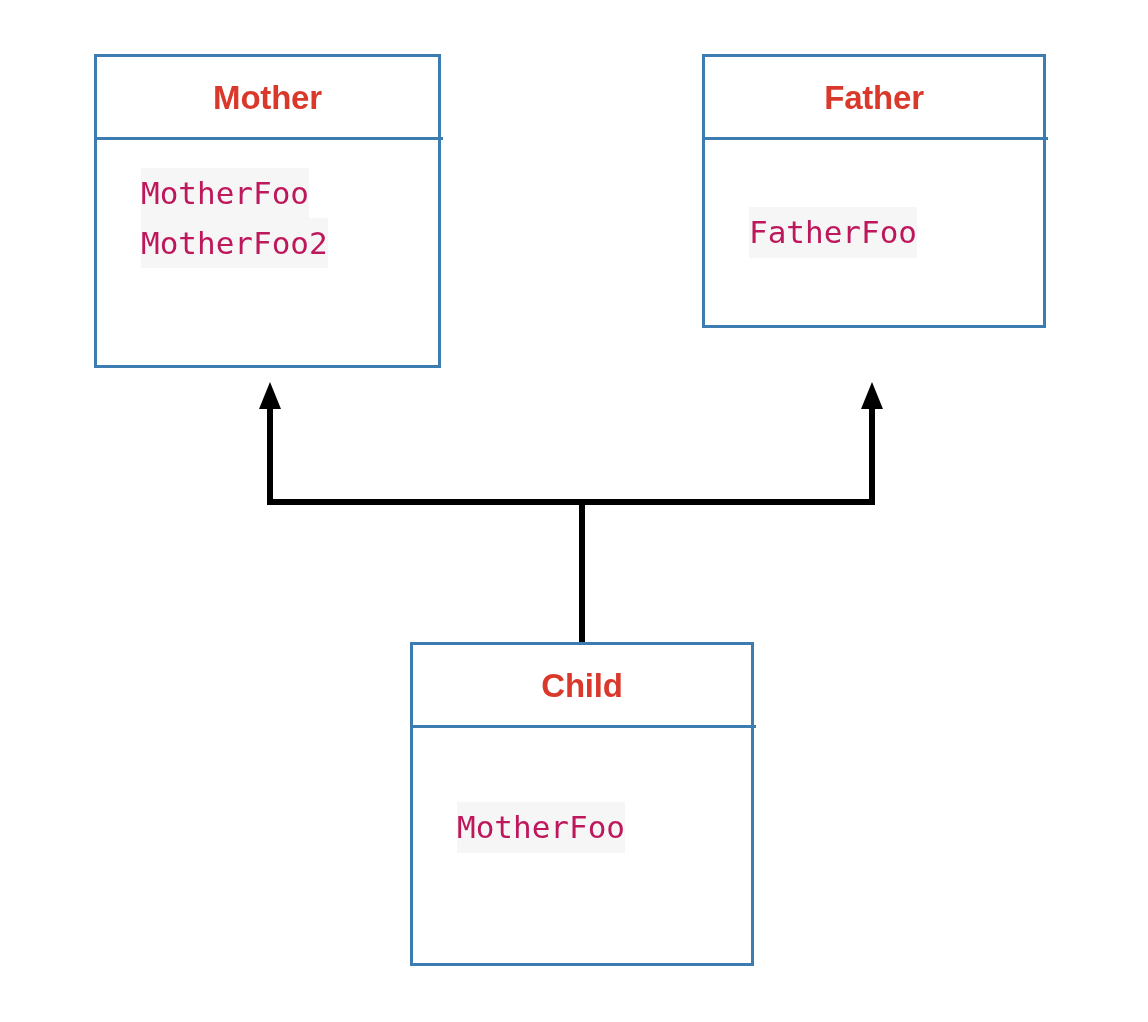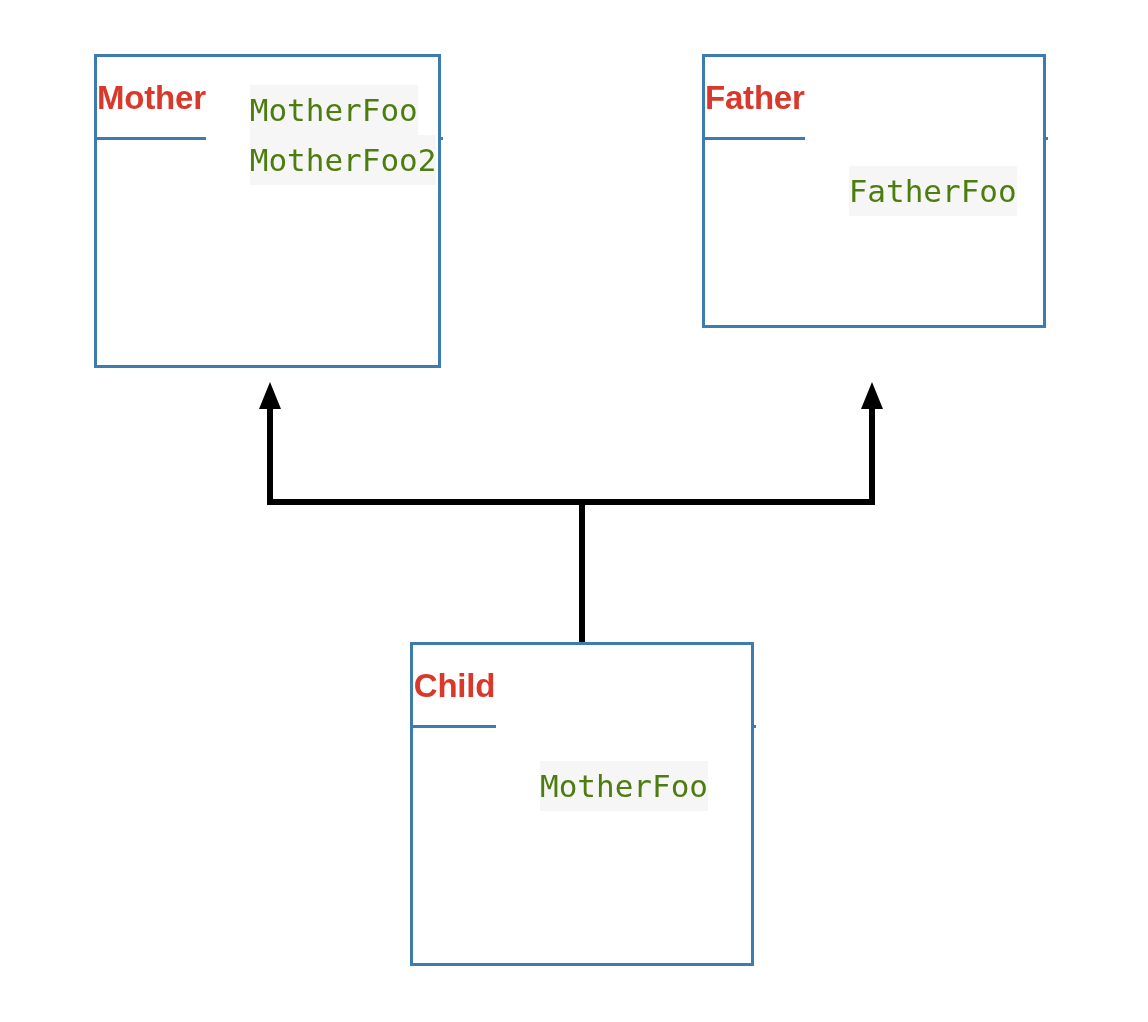--- a/index.html
+++ b/index.html
@@ -33,21 +33,21 @@
   }
 
   
   .class-box {
     position: absolute;
     z-index: 2;
     box-sizing: border-box;
     background: #ffffff;
     border: 3px solid #3d7cb0;
     display: flex;
-    flex-direction: row;
+    flex-direction: column;
   }
 
   .class-title-compartment {
     box-sizing: border-box;
     height: 83px;
     flex: 0 0 83px;
     border-bottom: 3px solid #3d7cb0;
     display: flex;
     align-items: center;
     justify-content: center;
@@ -82,21 +82,21 @@
     align-items: flex-start;
     padding: 0 0 0 44px;
     border-radius: 25px;
   }
   .members-center.shift-up { padding-bottom: 36px; }
 
   .member {
     font-family: "DejaVu Sans Mono", "Liberation Mono", monospace;
     font-size: 31px;
     line-height: 1.62;
-    color: #4d7c0f;
+    color: #be185d;
     background: #f6f6f6;
     white-space: pre;
     display: inline-block;
     width: max-content;
   }
 
   
   .divider-tick {
     position: absolute;
     width: 5px;

